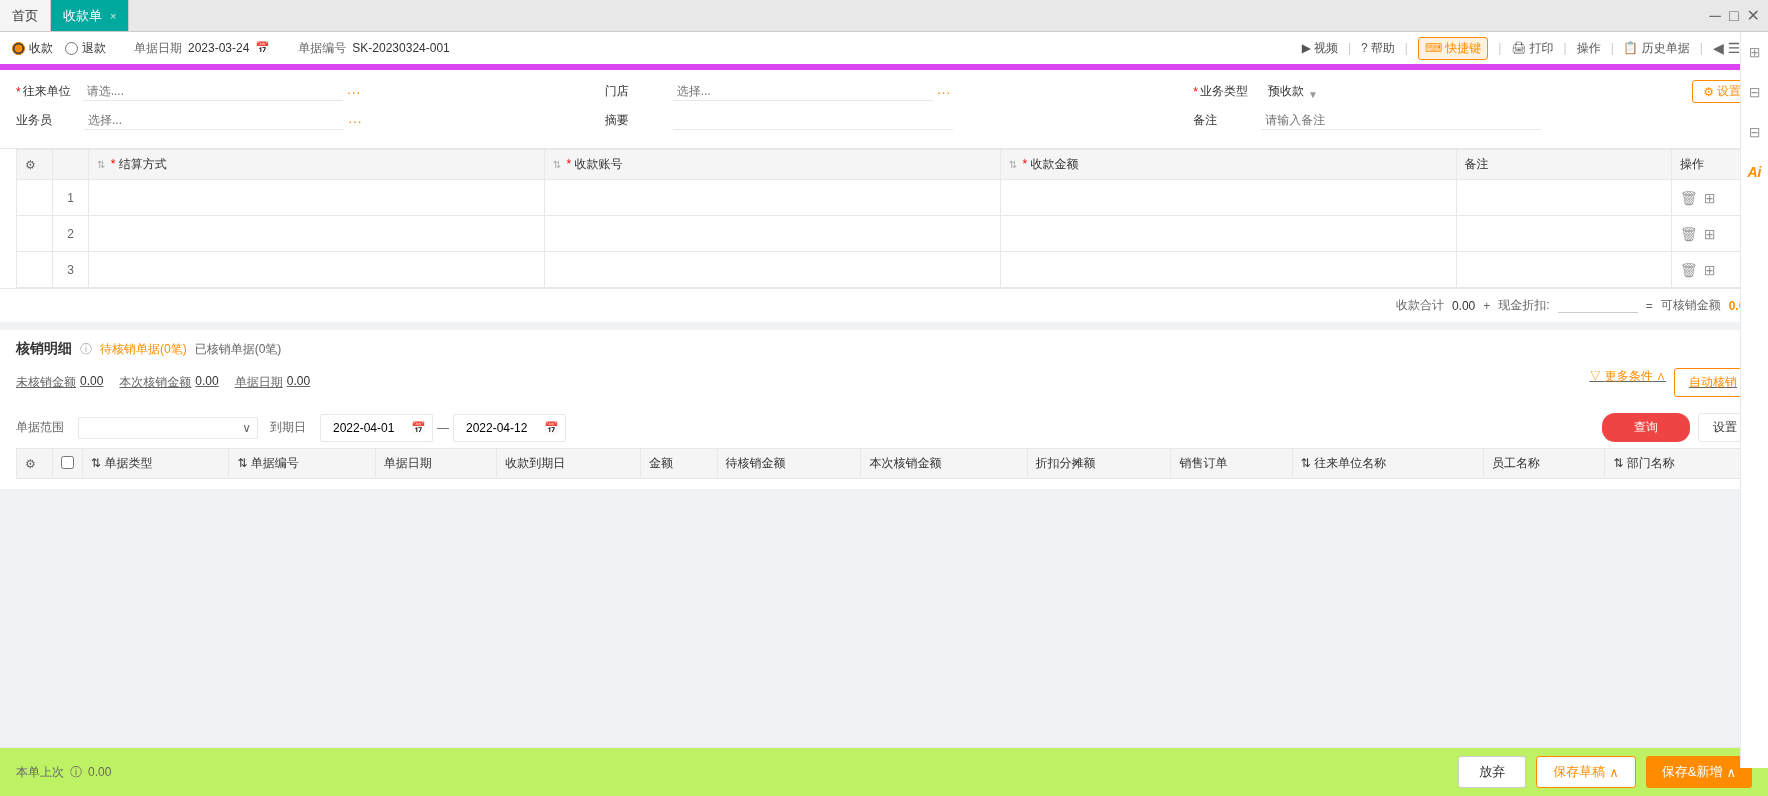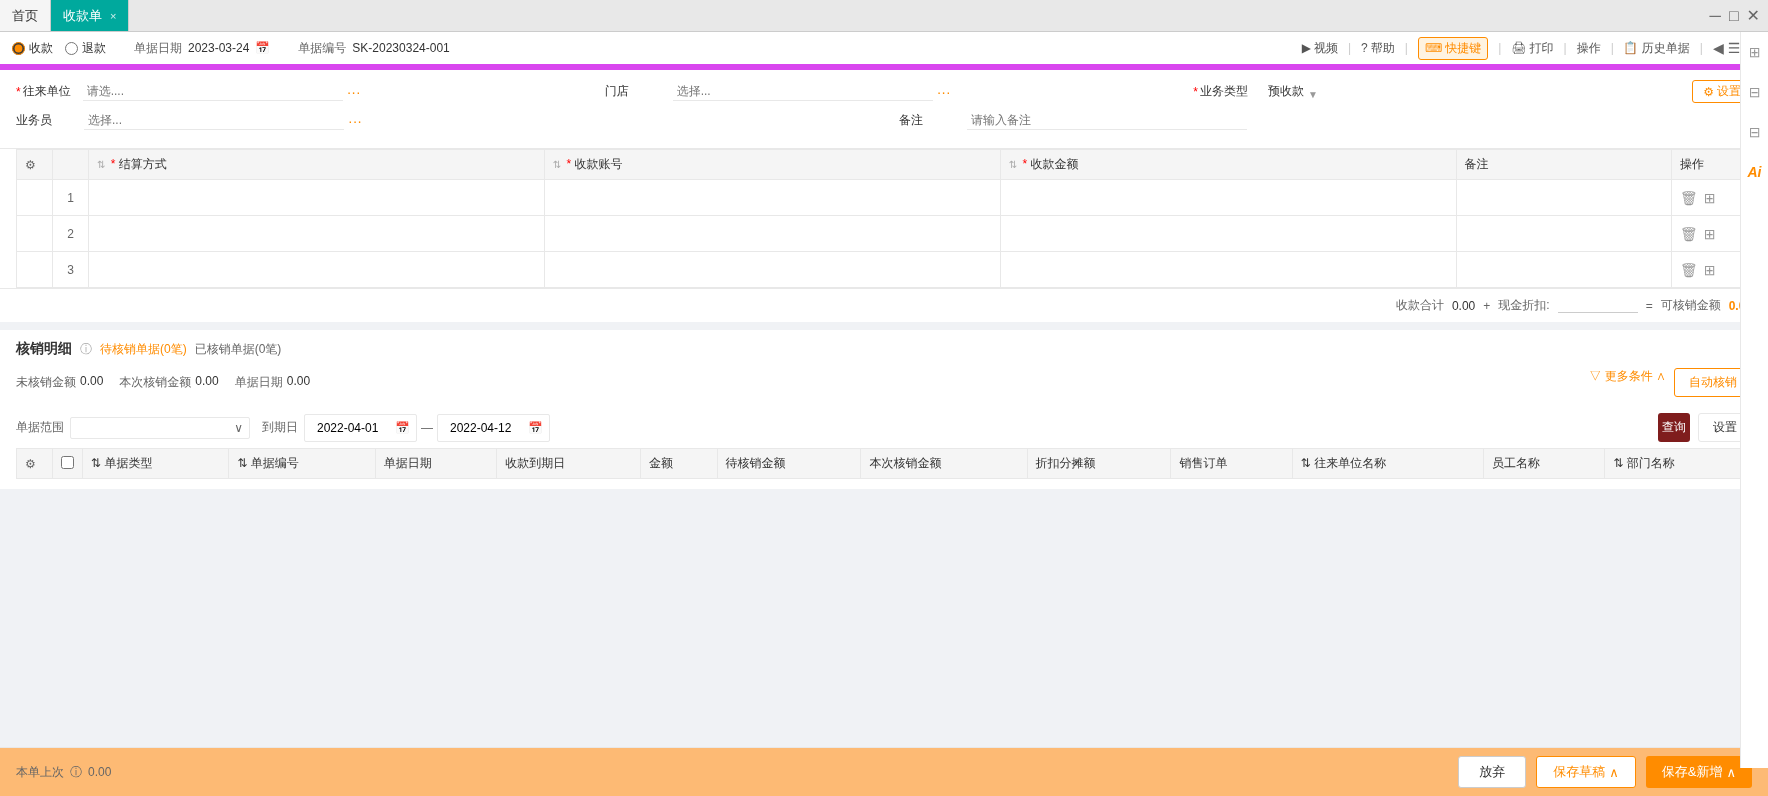--- a/index.html
+++ b/index.html
@@ -93,63 +93,63 @@
     
     .section-divider { height: 8px; background: #f0f2f5; }
 
     
     .writeoff-section { background: #fff; padding: 10px 16px; }
     .writeoff-header { display: flex; align-items: center; gap: 8px; margin-bottom: 10px; }
     .writeoff-title { font-size: 14px; font-weight: bold; color: #333; }
     .writeoff-info-icon { color: #aaa; cursor: pointer; }
     .writeoff-tab { display: flex; align-items: center; gap: 4px; color: #ff8c00; cursor: pointer; font-size: 12px; }
 
-    .writeoff-stats { display: flex; align-items: center; gap: 16px; font-size: 12px; color: #666; margin-bottom: 10px; }
+    .writeoff-stats { display: flex; align-items: center; gap: 16px; font-size: 12px; color: #666; margin-bottom: 10px; text-decoration: underline; }
     .writeoff-stats .stat-item { display: flex; gap: 4px; }
     .writeoff-stats .stat-val { color: #333; }
     .filter-icon { color: #ff8c00; cursor: pointer; font-size: 12px; }
 
     .filter-row { display: flex; align-items: center; gap: 12px; background: #fff; padding: 6px 0; }
-    .filter-field { display: flex; align-items: center; gap: 6px; font-size: 12px; color: #666; }
+    .filter-field { display: flex; align-items: center; gap: 14px; font-size: 12px; color: #666; }
     .filter-field select, .filter-field input {
       border: 1px solid #e8e8e8; padding: 3px 6px; font-size: 12px; outline: none;
       border-radius: 2px; background: #fff;
     }
     .filter-field .dropdown-select {
       display: flex; align-items: center; border: 1px solid #e8e8e8; padding: 3px 6px;
       border-radius: 2px; min-width: 120px; cursor: pointer; justify-content: space-between; background: #fff;
     }
     .date-range { display: flex; align-items: center; gap: 4px; }
     .date-input { display: flex; align-items: center; border: 1px solid #e8e8e8; padding: 3px 6px; border-radius: 2px; gap: 4px; }
     .date-input input { border: none; outline: none; font-size: 12px; width: 80px; }
     .cal-icon { color: #ccc; cursor: pointer; }
 
     .btn-query {
-      background: #7f1d1d; color: #fff; border: none; padding: 5px 4px;
-      border-radius: 3px; cursor: pointer; font-size: 12px;
+      background: #ef4444; color: #fff; border: none; padding: 5px 32px;
+      border-radius: 13px; cursor: pointer; font-size: 12px;
     }
     .btn-secondary {
       background: #fff; color: #333; border: 1px solid #e8e8e8; padding: 5px 14px;
       border-radius: 3px; cursor: pointer; font-size: 12px;
     }
     .btn-autowriteoff {
       background: #fff; color: #ff8c00; border: 1px solid #ff8c00; padding: 5px 14px;
       border-radius: 3px; cursor: pointer; font-size: 12px;
     }
 
     
     .bottom-table { width: 100%; border-collapse: collapse; font-size: 12px; }
     .bottom-table th {
       background: #f5f5f5; border: 1px solid #e8e8e8; padding: 6px 8px;
       text-align: left; color: #333; font-weight: normal; white-space: nowrap;
     }
 
     
     .footer {
-      display: flex; align-items: center; background: #fdba74; border-top: 1px solid #e8e8e8;
+      display: flex; align-items: center; background: #bef264; border-top: 1px solid #e8e8e8;
       padding: 8px 16px; position: fixed; bottom: 0; left: 0; right: 0;
     }
     .footer-left { display: flex; align-items: center; gap: 6px; font-size: 12px; color: #666; }
     .footer-right { margin-left: auto; display: flex; gap: 10px; }
     .btn-discard {
       background: #fff; color: #333; border: 1px solid #ccc; padding: 6px 20px;
       border-radius: 3px; cursor: pointer; font-size: 13px;
     }
     .btn-save-draft {
       background: #fff; color: #ff8c00; border: 1px solid #ff8c00; padding: 6px 16px;
@@ -288,20 +288,24 @@
       </div>
     </div>
     <div class="form-row">
 
       <div class="form-field" style="flex:2;">
         <span class="field-label">业务员</span>
         <input type="text" style="max-width: 260px; color: rgb(204, 204, 204); margin-left: 8px;" placeholder="选择...">
         <span class="more-btn">···</span>
       </div>
 
+      <div class="form-field" style="flex:2; margin-left:30px;">
+        <span class="field-label">摘要</span>
+        <input type="text" style="max-width: 280px; margin-left: 8px;">
+      </div>
 
       <div class="form-field" style="flex:2; margin-left:30px;">
         <span class="field-label">备注</span>
         <input type="text" style="max-width: 280px; color: rgb(204, 204, 204); margin-left: 8px;" placeholder="请输入备注">
       </div>
     </div>
   </div>
 
   <div class="table-container">
     <table class="data-table">

